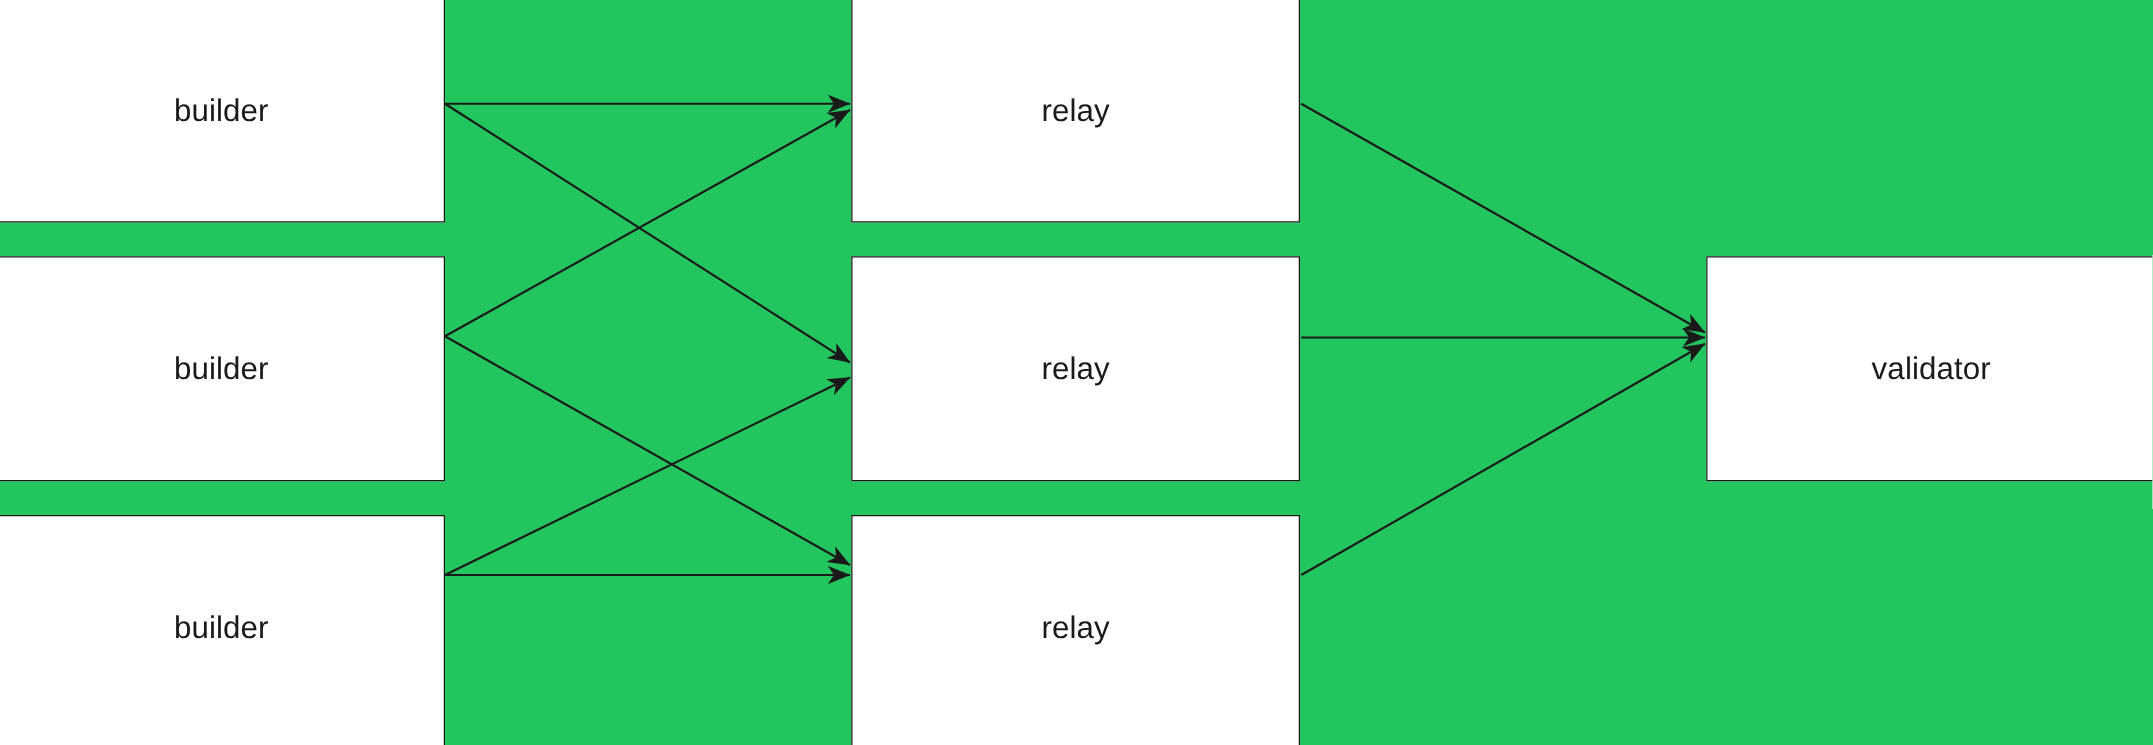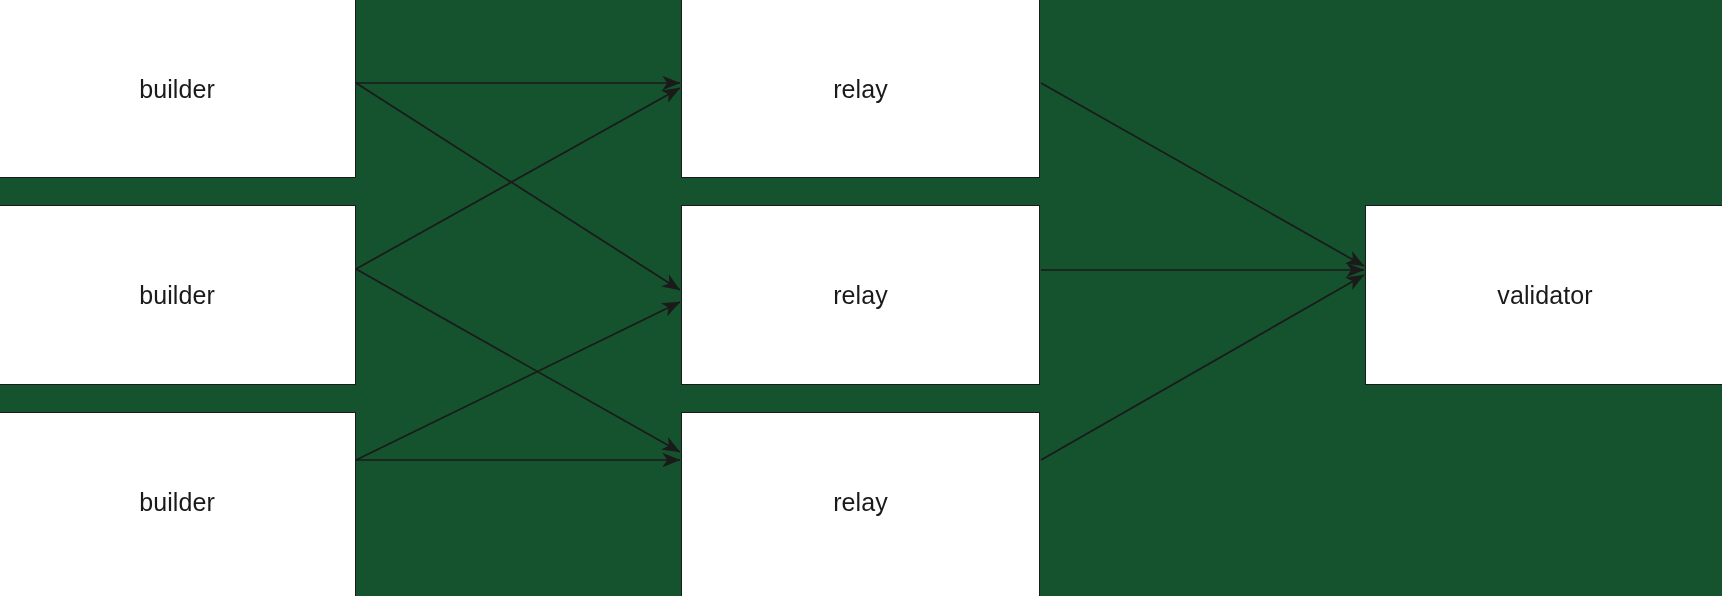--- a/index.html
+++ b/index.html
@@ -8,21 +8,21 @@
     padding: 0;
     background: #ffffff;
   }
   body {
     font-family: "Liberation Sans", sans-serif;
   }
   #canvas {
     position: relative;
     width: 1722px;
     height: 596px;
-    background: #14532d;
+    background: #22c55e;
     overflow: hidden;
   }
   #edges {
     position: absolute;
     left: 0;
     top: 0;
     width: 1722px;
     height: 596px;
     pointer-events: none;
   }

